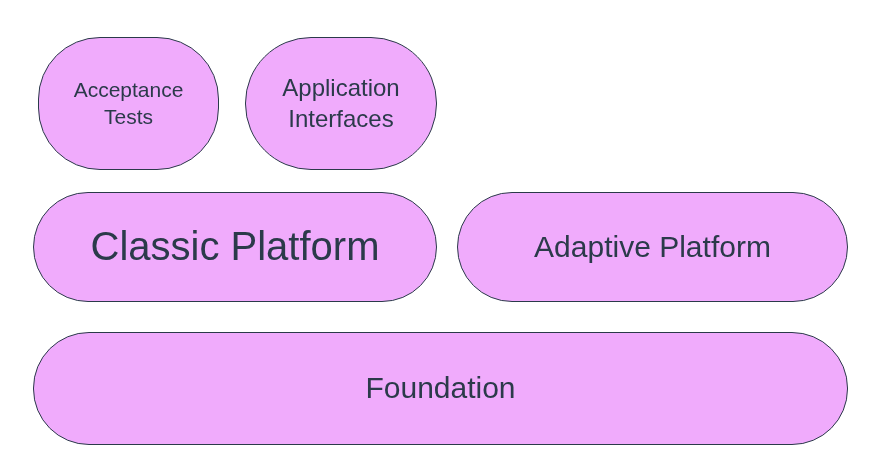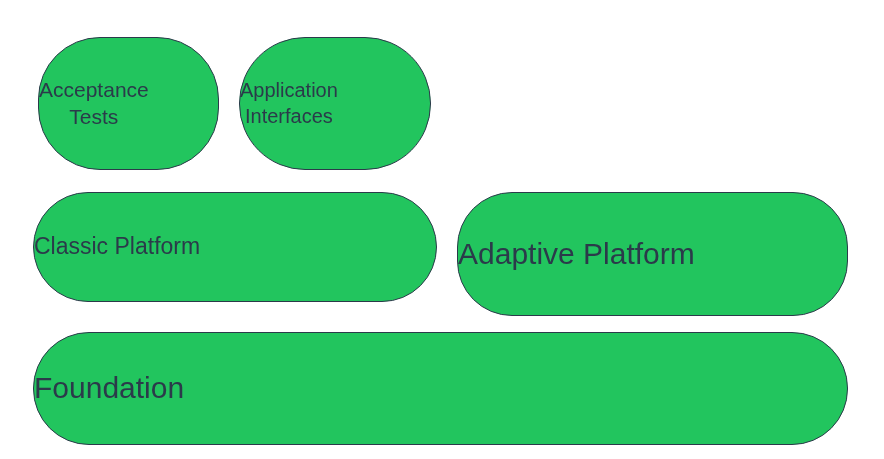--- a/index.html
+++ b/index.html
@@ -18,64 +18,64 @@
     width: 884px;
     height: 459px;
     background: #ffffff;
     overflow: hidden;
   }
 
   
   .node {
     position: absolute;
     box-sizing: border-box;
-    background: #22c55e;
+    background: #f0abfc;
     border: 1.5px solid #2b3a4a;
     display: flex;
     align-items: center;
-    justify-content: flex-start;
+    justify-content: center;
     text-align: center;
     color: #2b3a4a;
     line-height: 1.28;
     white-space: pre-line;
     user-select: none;
   }
 
   
   .node--acceptance-tests {
     left: 38px;
     top: 37px;
     width: 181px;
     height: 133px;
     border-radius: 62px;
     font-size: 21px;
   }
   .node--application-interfaces {
-    left: 239px;
+    left: 245px;
     top: 37px;
     width: 192px;
     height: 133px;
     border-radius: 66px;
-    font-size: 20px;
+    font-size: 24px;
   }
 
   
   .node--classic-platform {
     left: 33px;
     top: 192px;
     width: 404px;
     height: 110px;
     border-radius: 55px;
-    font-size: 23px;
+    font-size: 40px;
   }
   .node--adaptive-platform {
     left: 457px;
     top: 192px;
     width: 391px;
-    height: 124px;
+    height: 110px;
     border-radius: 55px;
     font-size: 30px;
   }
 
   
   .node--foundation {
     left: 33px;
     top: 320px;
     width: 815px;
     height: 113px;

